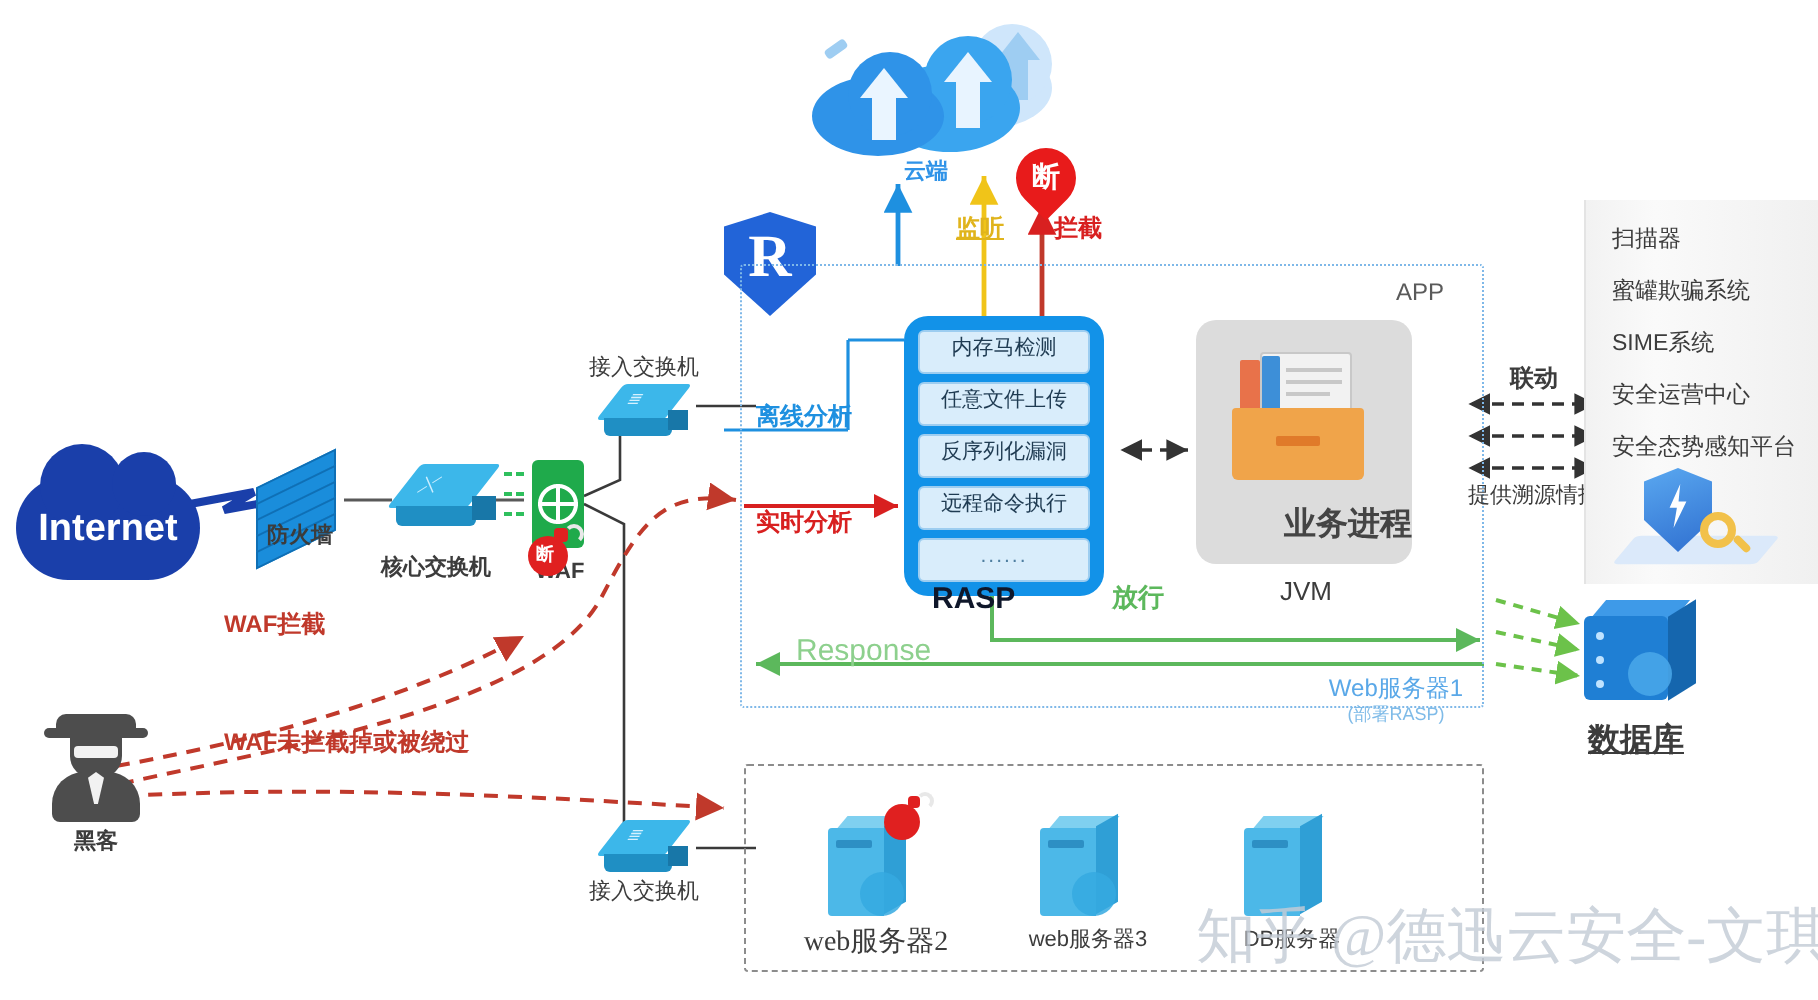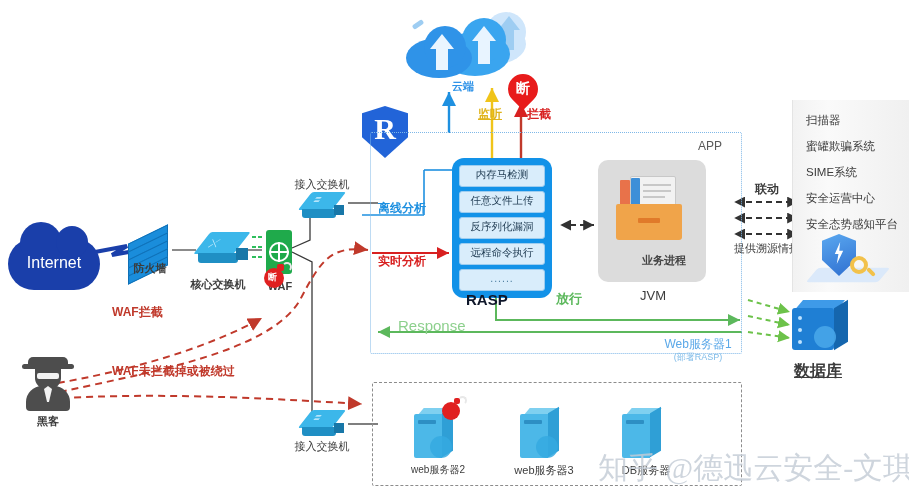--- a/index.html
+++ b/index.html
@@ -32,21 +32,21 @@
     background: #1a3faa;
     border-radius: 26px;
   }
   .cloud-internet:before, .cloud-internet:after {
     content: ""; position: absolute; background: #1a3faa; border-radius: 50%;
   }
   .cloud-internet:before { width: 42px; height: 42px; left: 12px; top: -16px; }
   .cloud-internet:after  { width: 32px; height: 32px; left: 48px; top: -12px; }
   .cloud-internet span {
     position: absolute; z-index: 3; left: 0; right: 0; top: 16px;
-    text-align: center; color: #fff; font-size: 16px; font-weight: normal;
+    text-align: center; color: #fff; font-size: 19px; font-weight: bold;
   }
 
   
   .fw { width: 46px; height: 46px; }
   .fw i {
     position: absolute; display:block;
     width: 40px; height: 9px; background: #1a8ddb;
     border: 1px solid #0f6fb5;
     transform: skewY(-26deg);
   }
@@ -462,21 +462,21 @@
   <div class="abs jvm-box" style="left:598px; top:160px; width:108px; height:122px;">
 
     <div class="folder-back" style="left:32px; top:16px; width:46px; height:42px;"></div>
     <div class="book" style="left:22px; top:20px; width:10px; height:30px; background:#e8724a;"></div>
     <div class="book" style="left:33px; top:18px; width:9px;  height:32px; background:#3d8fd8;"></div>
     <div class="abs" style="left:45px; top:24px; width:28px; height:2px; background:#c8c8c8;"></div>
     <div class="abs" style="left:45px; top:30px; width:28px; height:2px; background:#c8c8c8;"></div>
     <div class="abs" style="left:45px; top:36px; width:22px; height:2px; background:#c8c8c8;"></div>
     <div class="folder-front" style="left:18px; top:44px; width:66px; height:36px;"></div>
     <div class="abs" style="left:40px; top:58px; width:22px; height:5px; background:#e07a2a; border-radius:1px;"></div>
-    <div class="lbl lbl-bold" style="left:44px; top:94px; font-size:11px; color:#444;text-align:right;">业务进程</div>
+    <div class="lbl lbl-bold" style="left:44px; top:94px; font-size:16px; color:#444;text-align:right;">业务进程</div>
   </div>
   <div class="lbl" style="left:640px; top:289px; font-size:13px; color:#3c3c3c;">JVM</div>
 
   <div class="lbl center" style="left:698px; top:338px; color:#5aa8e8; font-size:12px;">Web服务器1</div>
   <div class="lbl center" style="left:698px; top:352px; color:#7fbbe8; font-size:9px;">(部署RASP)</div>
 
   <div class="lbl center lbl-bold" style="left:767px; top:183px; font-size:12px; color:#3c3c3c;">联动</div>
   <div class="lbl center" style="left:767px; top:242px; font-size:11px; color:#3c3c3c;">提供溯源情报</div>
 
   <div class="silver" style="left:792px; top:100px; width:117px; height:192px;"></div>
@@ -512,21 +512,21 @@
     <div class="srv-top" style="left:8px;  top:0;  width:30px; height:9px; transform:skewX(-40deg);"></div>
     <div class="srv-front" style="left:2px;  top:6px; width:28px; height:44px;"></div>
     <div class="srv-side" style="left:30px; top:2px; width:11px; height:44px; transform:skewY(-30deg);"></div>
     <div class="srv-slot" style="left:6px;  top:12px; width:18px; height:4px;"></div>
     <div class="srv-ball" style="left:18px; top:28px; width:22px; height:22px;"></div>
 
     <div class="bomb-ball" style="left:30px; top:-6px; width:18px; height:18px;"></div>
     <div class="bomb-neck" style="left:42px; top:-10px; width:6px; height:6px;"></div>
     <div class="bomb-fuse" style="left:46px; top:-12px; width:9px; height:9px;"></div>
   </div>
-  <div class="lbl center" style="left:438px; top:464px; font-size:10px;">web服务器2</div>
+  <div class="lbl center" style="left:438px; top:464px; font-size:14px;font-family:Liberation Serif, serif;">web服务器2</div>
 
   <div class="abs" style="left:518px; top:408px; width:52px; height:54px;">
     <div class="srv-top" style="left:8px;  top:0;  width:30px; height:9px; transform:skewX(-40deg);"></div>
     <div class="srv-front" style="left:2px;  top:6px; width:28px; height:44px;"></div>
     <div class="srv-side" style="left:30px; top:2px; width:11px; height:44px; transform:skewY(-30deg);"></div>
     <div class="srv-slot" style="left:6px;  top:12px; width:18px; height:4px;"></div>
     <div class="srv-ball" style="left:18px; top:28px; width:22px; height:22px;"></div>
   </div>
   <div class="lbl center" style="left:544px; top:464px; font-size:11px;">web服务器3</div>
 

